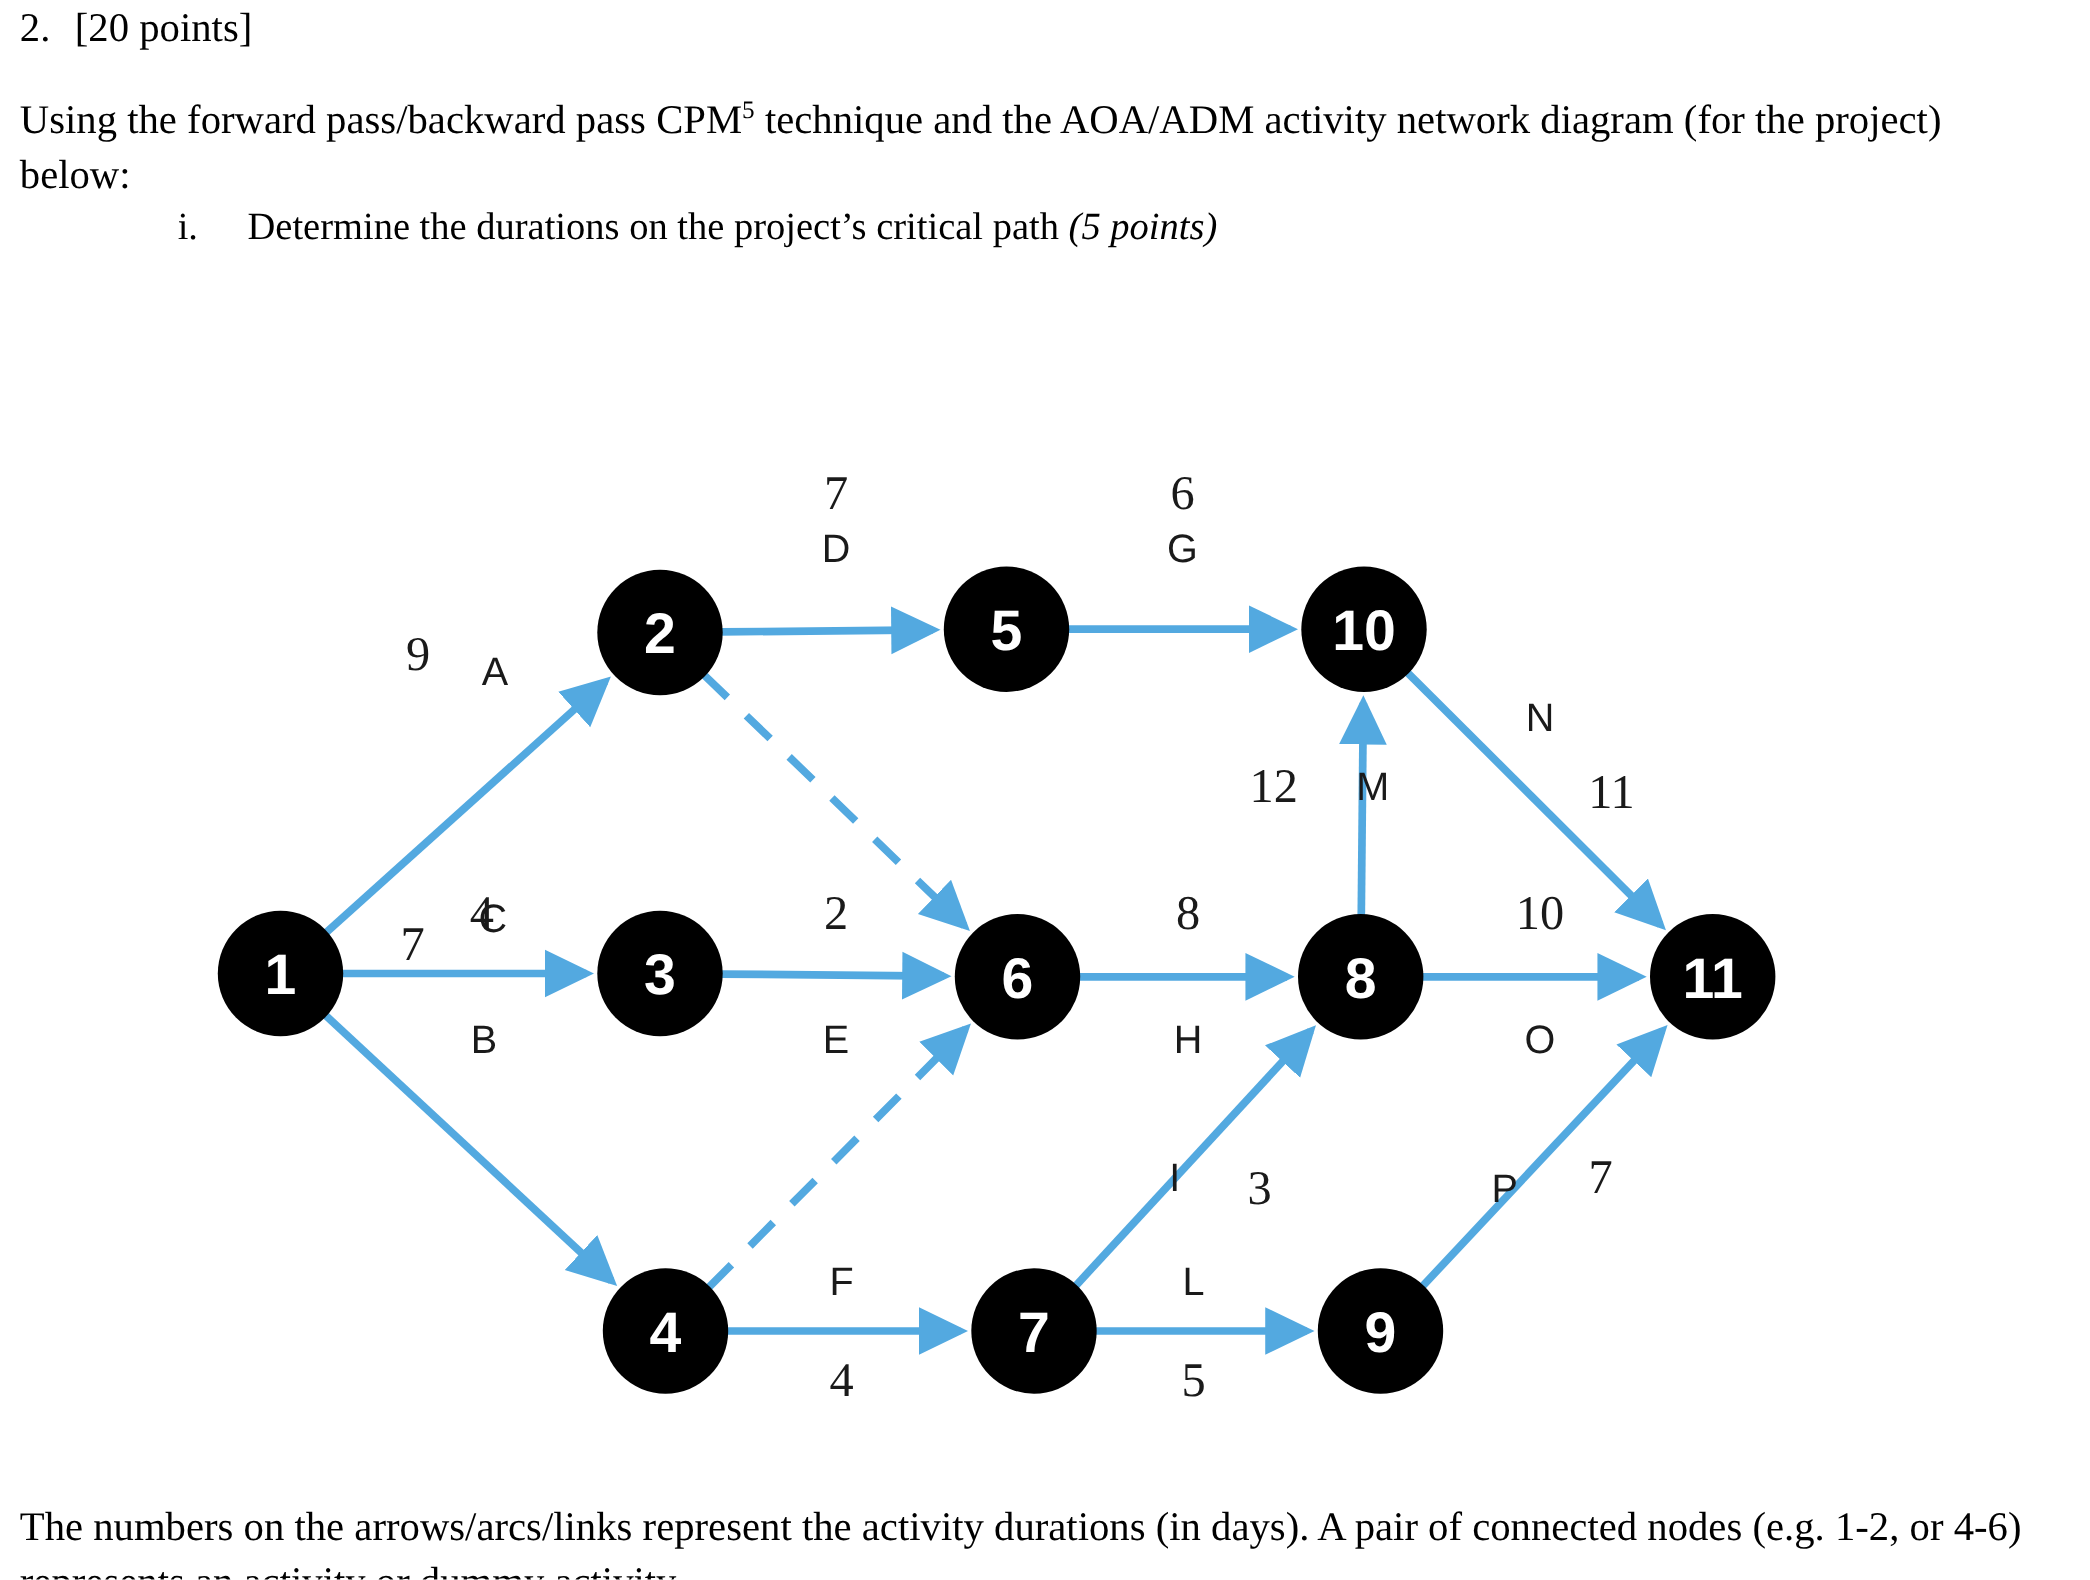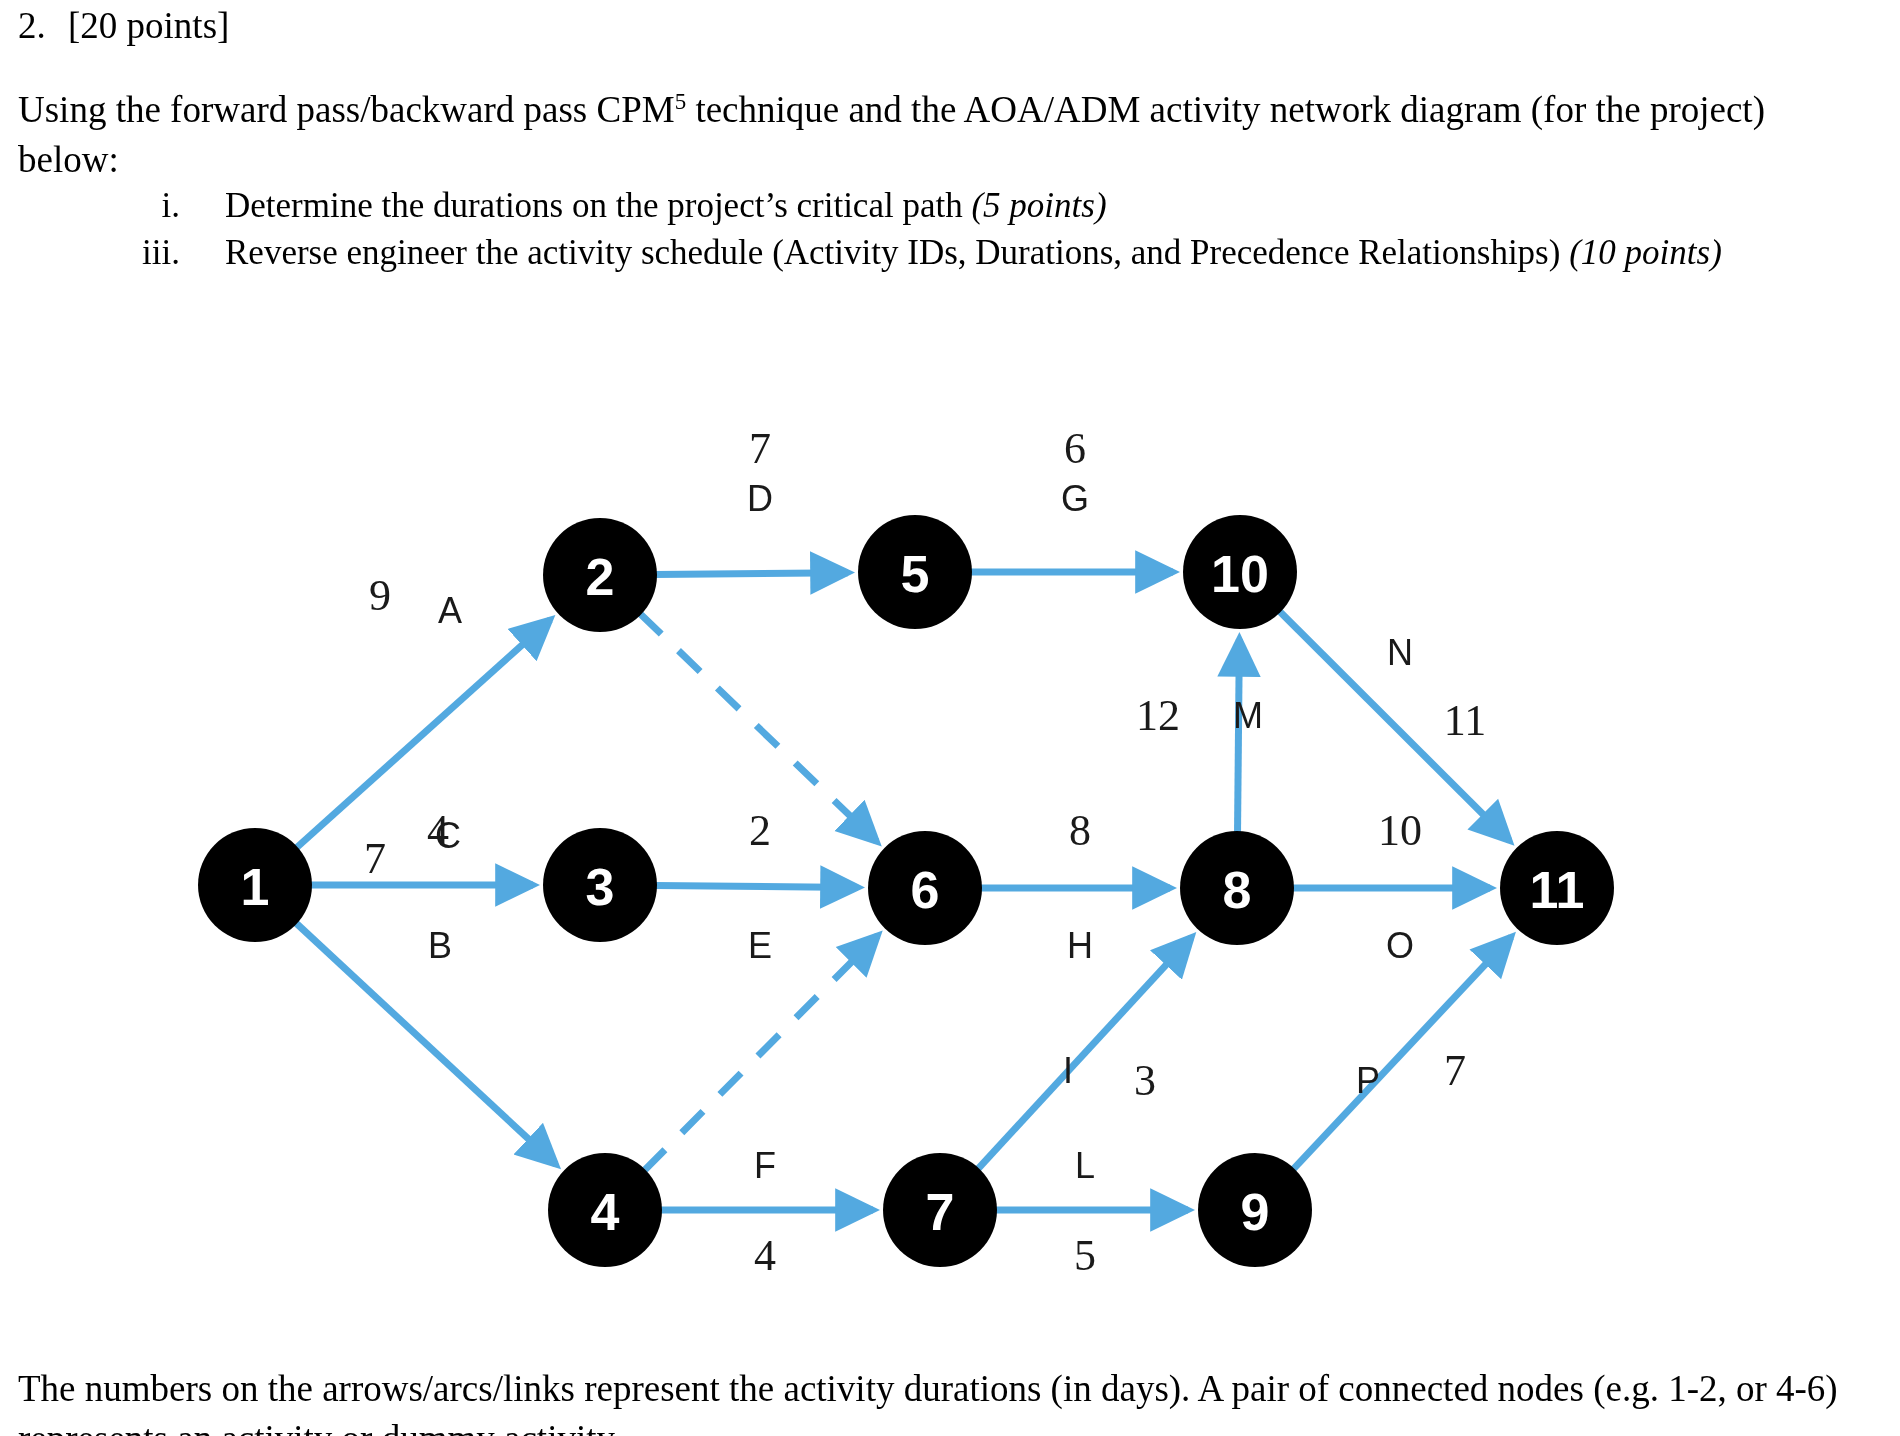--- a/index.html
+++ b/index.html
@@ -66,24 +66,20 @@
   </div>
 
   <div class="q-intro">
     <span>Using the forward pass/backward pass CPM</span><sup>5</sup><span> technique and the AOA/ADM activity network diagram (for the project) below:</span>
   </div>
 
   <div class="roman-list">
     <div class="rl-row">
       <span class="rl-num">i.</span>
       <span class="rl-txt"><span>Determine the durations on the project’s critical path </span><i>(5 points)</i></span>
-    </div>
-    <div class="rl-row">
-      <span class="rl-num">iii.</span>
-      <span class="rl-txt"><span>Reverse engineer the activity schedule (Activity IDs, Durations, and Precedence Relationships) </span><i>(10 points)</i></span>
     </div>
   </div>
 
   <div class="diagram">
     <svg class="net" viewBox="0 0 1900 940">
       <defs>
         <marker id="ah" markerWidth="7" markerHeight="7" refX="5.4" refY="3.5" orient="auto" markerUnits="strokeWidth">
           <path d="M0,0.4 L6.4,3.5 L0,6.6 z" fill="#53a9e0"></path>
         </marker>
       </defs>

